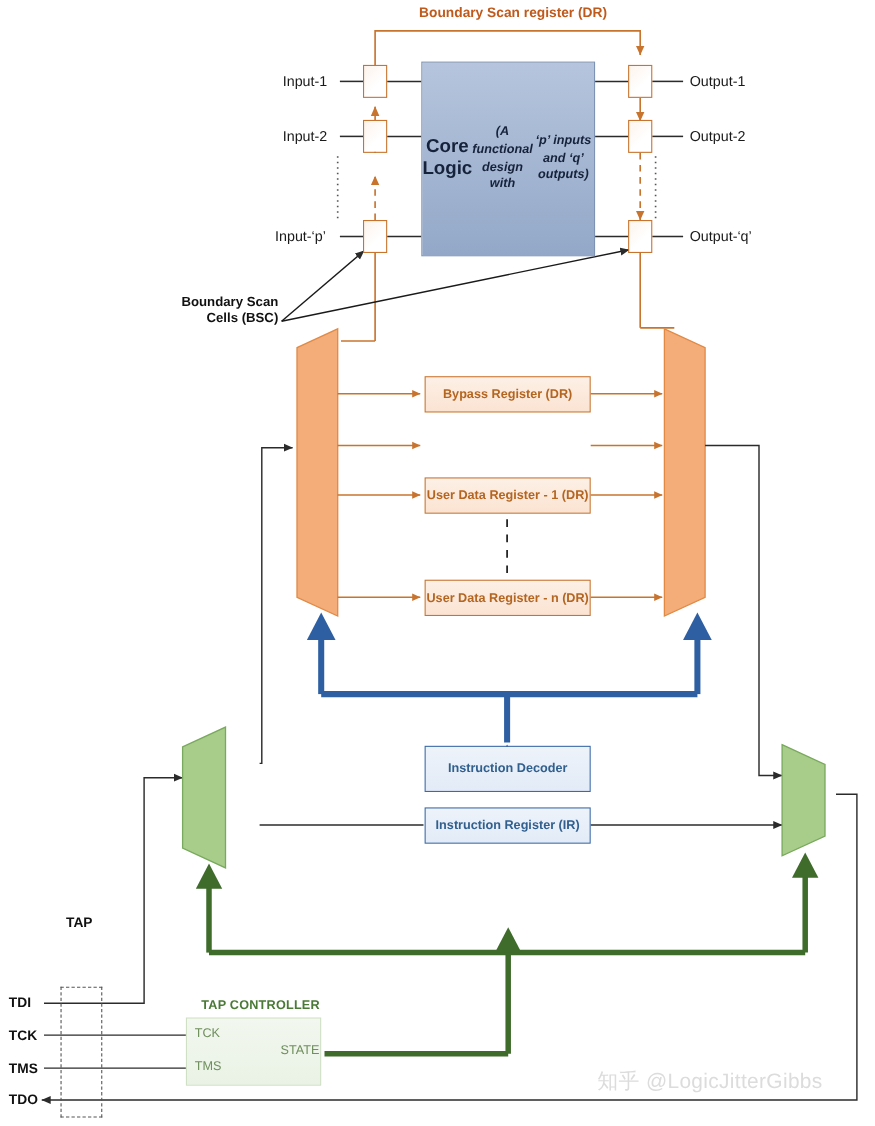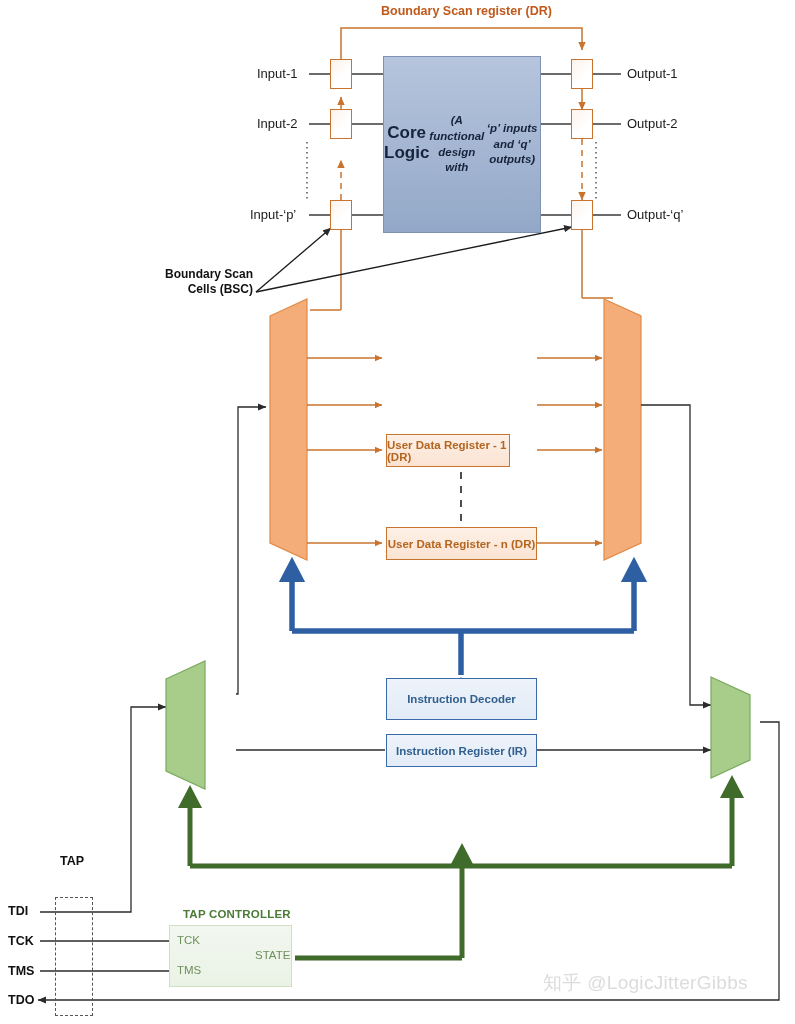--- a/index.html
+++ b/index.html
@@ -287,42 +287,45 @@
   <div class="io-label" style="left:257px; top:116px;">Input-2</div>
   <div class="io-label" style="left:250px; top:207px;">Input-‘p’</div>
 
   <div class="io-label" style="left:627px; top:66px;">Output-1</div>
   <div class="io-label" style="left:627px; top:116px;">Output-2</div>
   <div class="io-label" style="left:627px; top:207px;">Output-‘q’</div>
 
   <div class="bsc-label" style="left:163px; top:267px; width:90px;">Boundary Scan</div>
   <div class="bsc-label" style="left:163px; top:282px; width:90px;">Cells (BSC)</div>
 
-  <div class="dr-box" style="left:386px; top:434px; width:124px; height:33px;">
+  <div class="dr-box" style="left:386px; top:342px; width:151px; height:33px;">
+    <span>Bypass Register (DR)</span>
+  </div>
+  <div class="dr-box" style="left:386px; top:434px; width:151px; height:33px;">
     <span>User Data Register - 1 (DR)</span>
   </div>
   <div class="dr-box" style="left:386px; top:527px; width:151px; height:33px;">
     <span>User Data Register - n (DR)</span>
   </div>
 
   <div class="ir-box" style="left:386px; top:678px; width:151px; height:42px;">
     <span>Instruction Decoder</span>
   </div>
   <div class="ir-box" style="left:386px; top:734px; width:151px; height:33px;">
     <span>Instruction Register (IR)</span>
   </div>
 
   <div class="tap-ctrl-title" style="left:183px; top:908px;">TAP CONTROLLER</div>
   <div class="tap-ctrl" style="left:169px; top:925px; width:123px; height:62px;"></div>
   <div class="tap-pin" style="left:177px; top:934px;">TCK</div>
   <div class="tap-pin" style="left:177px; top:964px;">TMS</div>
   <div class="tap-pin" style="left:255px; top:949px;">STATE</div>
 
   <div class="tap-dash" style="left:55px; top:897px; width:38px; height:119px;"></div>
-  <div class="tap-word" style="left:60px; top:854px;text-align:center;">TAP</div>
+  <div class="tap-word" style="left:60px; top:832px;text-align:center;">TAP</div>
 
   <div class="jtag-pin" style="left:8px; top:904px;">TDI</div>
   <div class="jtag-pin" style="left:8px; top:934px;">TCK</div>
   <div class="jtag-pin" style="left:8px; top:964px;">TMS</div>
   <div class="jtag-pin" style="left:8px; top:993px;">TDO</div>
 
   <div class="watermark" style="left:543px; top:970px;">知乎 @LogicJitterGibbs</div>
 
 </div>
 

